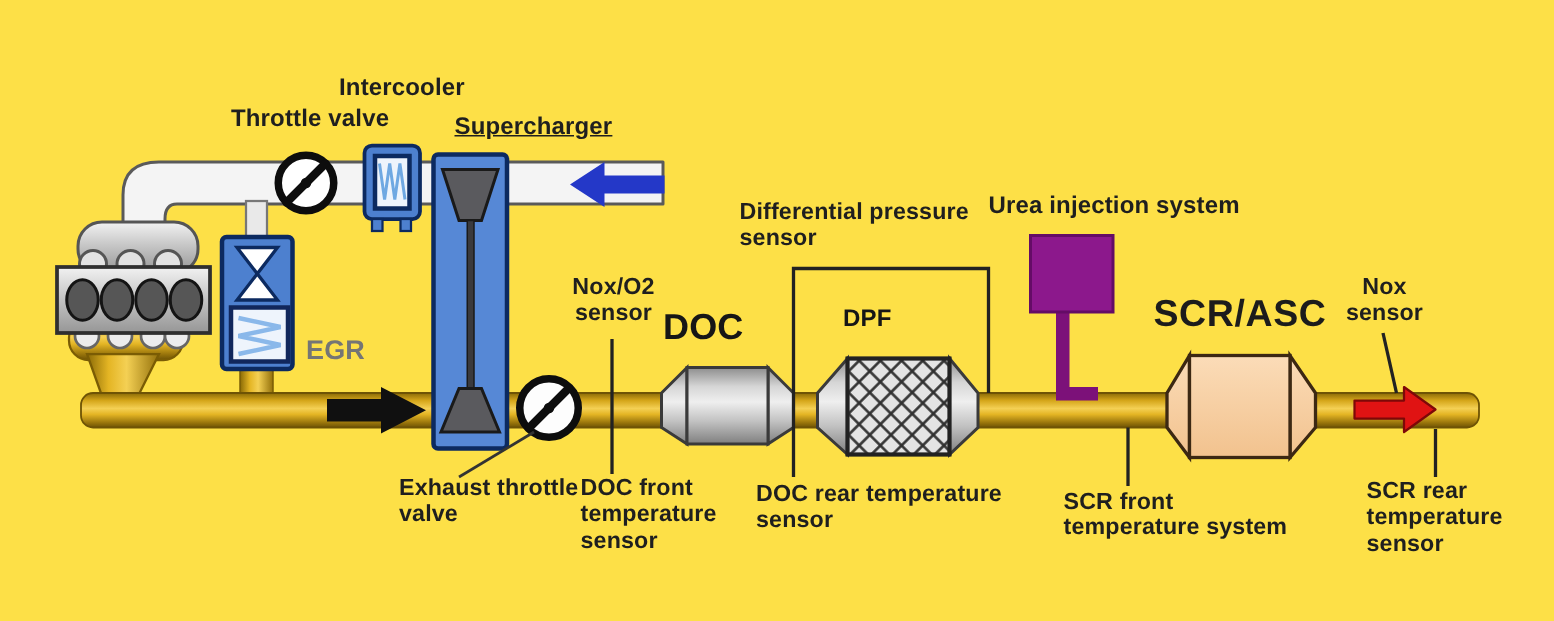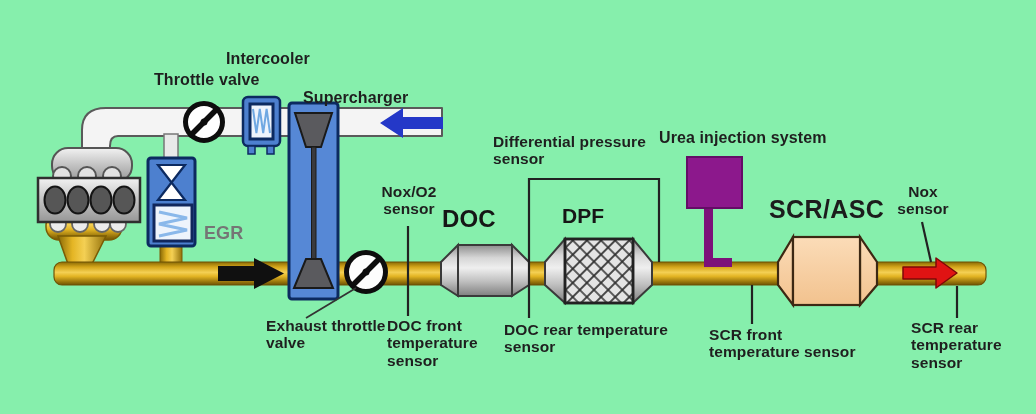--- a/index.html
+++ b/index.html
@@ -1,17 +1,17 @@
 <!DOCTYPE html>
 <html><head>
 <meta charset="utf-8">
 <style>
   html,body{margin:0;padding:0;background:#fff;}
   #stage{
-    position:relative;width:1036px;height:414px;background:#86efac;overflow:hidden;
+    position:relative;width:1036px;height:414px;background:#fde047;overflow:hidden;
     font-family:"Liberation Sans",sans-serif;
   }
   #stage svg{position:absolute;left:0;top:0;}
   .label{
     position:absolute;font-weight:600;color:#1f1f1f;font-size:16px;line-height:1.12;
     white-space:pre-line;letter-spacing:.1px;
   }
   .label.small{font-size:15.5px;}
   .label.center{text-align:center;}
   .label.comp{font-weight:800;font-size:24px;color:#161616;}
@@ -158,38 +158,38 @@
 
     <polygon points="903,267 936,267 936,258 957,273 936,288 936,279 903,279" fill="#e01313" stroke="#7e0808" stroke-width="1.5" stroke-linejoin="round"></polygon>
 
     <line x1="922" y1="222" x2="931" y2="262" stroke="#222" stroke-width="2.2"></line>
 
     <line x1="957" y1="286" x2="957" y2="318" stroke="#222" stroke-width="2.2"></line>
   </svg>
 
   <div class="label" style="left:226px;top:50px;">Intercooler</div>
   <div class="label" style="left:154px;top:71px;">Throttle valve</div>
-  <div class="label" style="left:303px;top:89px;">Supercharger</div>
+  <div class="label" style="left:303px;top:76px;text-decoration:underline;">Supercharger</div>
   <div class="label gray" style="left:204px;top:187px;">EGR</div>
   <div class="label small" style="left:266px;top:317px;">Exhaust throttle
 valve</div>
   <div class="label small center" style="left:378px;top:183px;width:62px;">Nox/O2
 sensor</div>
   <div class="label comp" style="left:442px;top:206px;">DOC</div>
-  <div class="label comp" style="left:562px;top:204px;font-size:21px;text-align:center;">DPF</div>
+  <div class="label comp" style="left:562px;top:204px;font-size:16px;text-align:center;">DPF</div>
   <div class="label small" style="left:387px;top:317px;">DOC front
 temperature
 sensor</div>
   <div class="label small" style="left:504px;top:321px;">DOC rear temperature
 sensor</div>
   <div class="label small" style="left:493px;top:133px;">Differential pressure
 sensor</div>
   <div class="label" style="left:659px;top:129px;">Urea injection system</div>
   <div class="label big" style="left:769px;top:195px;">SCR/ASC</div>
   <div class="label small" style="left:709px;top:326px;">SCR front
-temperature sensor</div>
+temperature system</div>
   <div class="label small center" style="left:893px;top:183px;width:60px;">Nox
 sensor</div>
   <div class="label small" style="left:911px;top:319px;">SCR rear
 temperature
 sensor</div>
 
 </div>
 
 </body></html>

